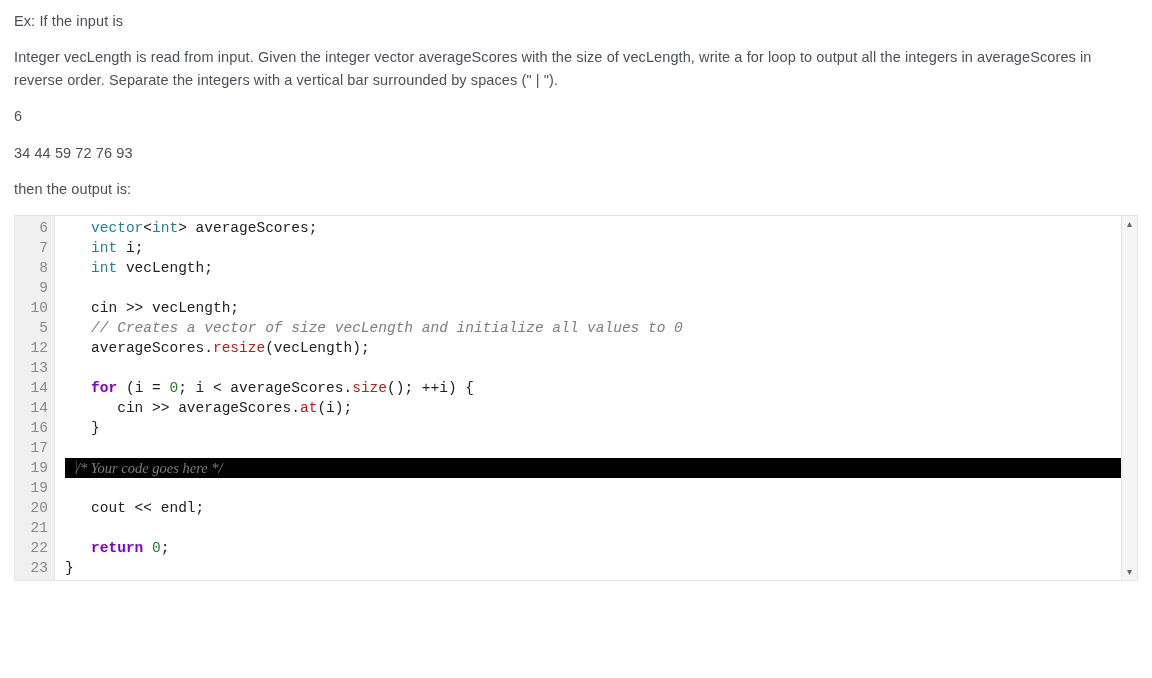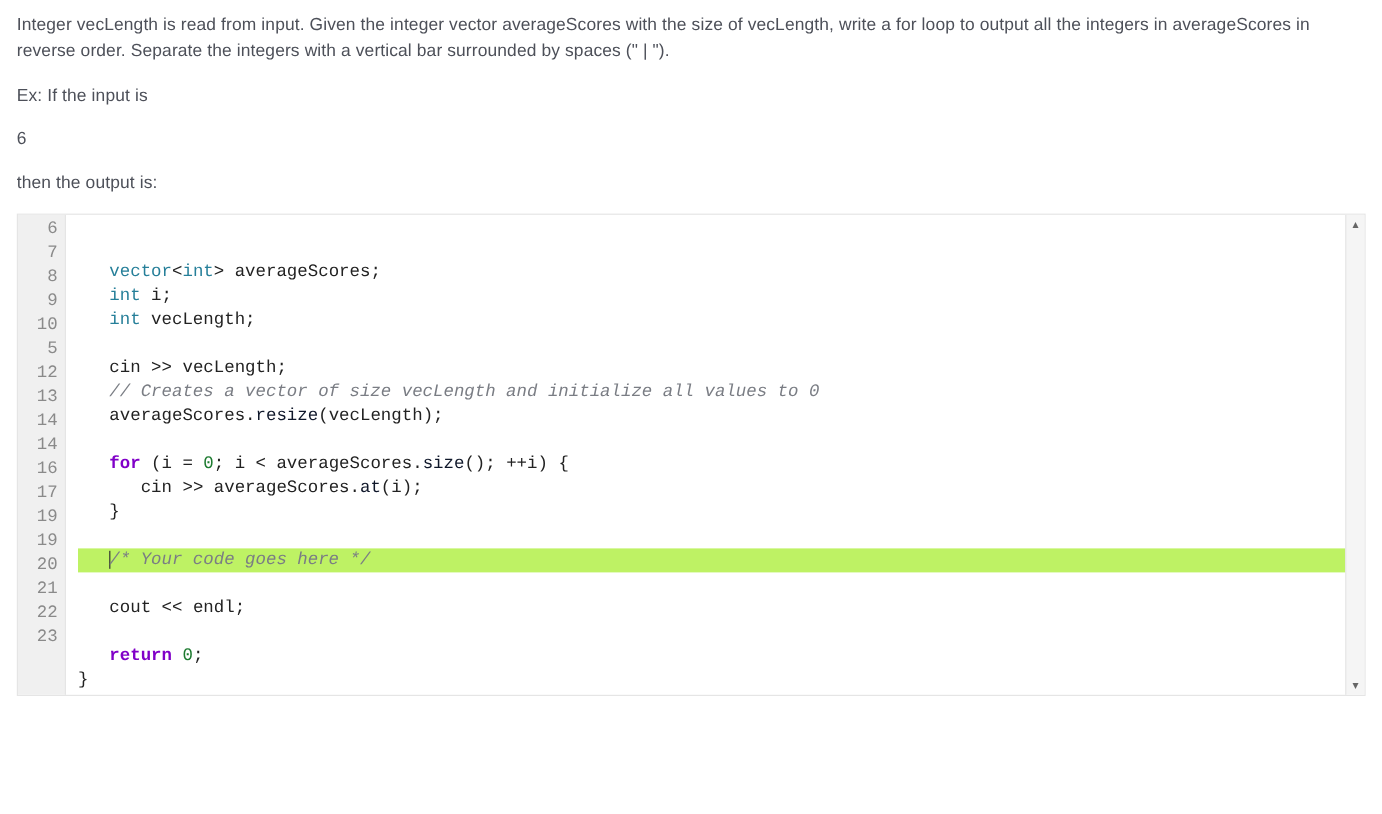--- a/index.html
+++ b/index.html
@@ -35,29 +35,28 @@
     user-select: none;
     border-right: 1px solid #e5e5e5;
     min-width: 40px;
   }
   .gutter div { height: 20px; }
   .code {
     flex: 1;
     padding: 2px 6px 2px 10px;
     white-space: pre;
     position: relative;
-    margin-top: 36px;
   }
   .code-line { height: 20px; }
-  .highlight-line { background: #bef264; }
+  .highlight-line { background: #000000; font-family: Liberation Serif, serif; }
   .tok-type   { color: #267f99; }
   .tok-kw     { color: #8000c8; font-weight: bold; }
   .tok-num    { color: #1c7a2f; }
   .tok-comment{ color: #7a7d84; font-style: italic; }
-  .tok-func   { color: #0f172a; }
+  .tok-func   { color: #b91c1c; }
   .tok-id     { color: #222; }
   .tok-op     { color: #222; }
   .cursor {
     border-left: 1.5px solid #333;
     display: inline-block;
     height: 15px;
     vertical-align: text-top;
     margin-right: -1px;
   }
 
@@ -79,23 +78,24 @@
     color: #666;
     font-size: 10px;
     cursor: pointer;
   }
   .sb-track { flex: 1; }
 </style>
 </head>
 <body>
 
 <div class="problem-text">
+  <p>Ex: If the input is</p>
   <p>Integer vecLength is read from input. Given the integer vector averageScores with the size of vecLength, write a for loop to output all the integers in averageScores in reverse order. Separate the integers with a vertical bar surrounded by spaces (" | ").</p>
-  <p>Ex: If the input is</p>
   <p>6</p>
+  <p>34 44 59 72 76 93</p>
   <p>then the output is:</p>
 </div>
 
 <div class="code-wrap">
   <div class="code-inner">
     <div class="gutter" id="gutter">
         <div>6</div>
         <div>7</div>
         <div>8</div>
         <div>9</div>

